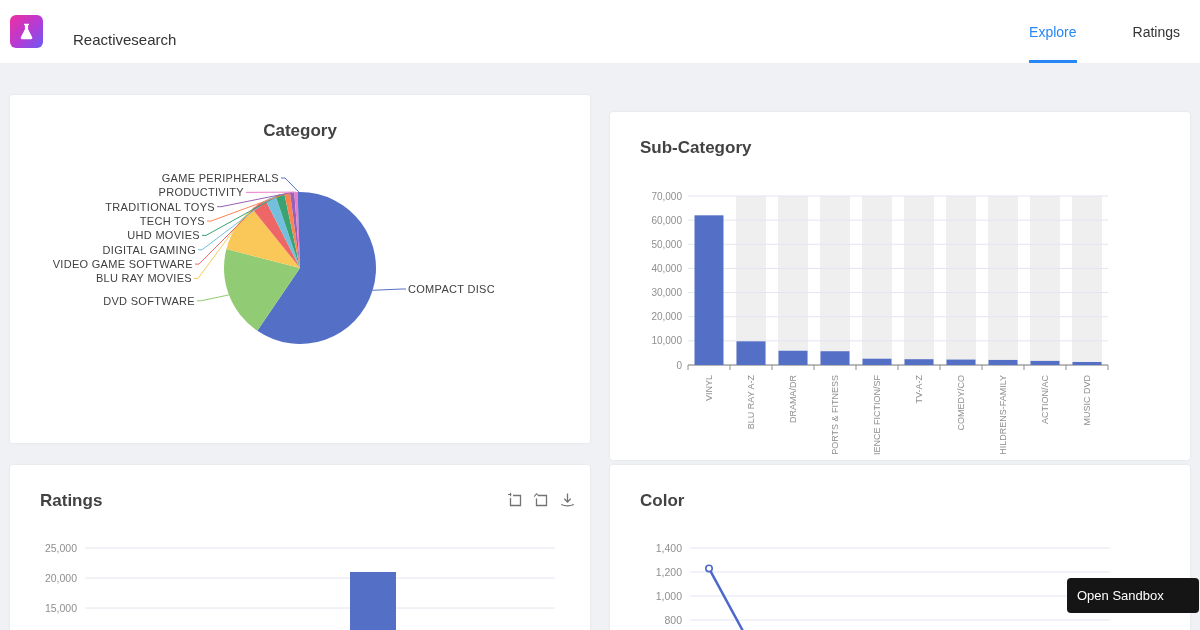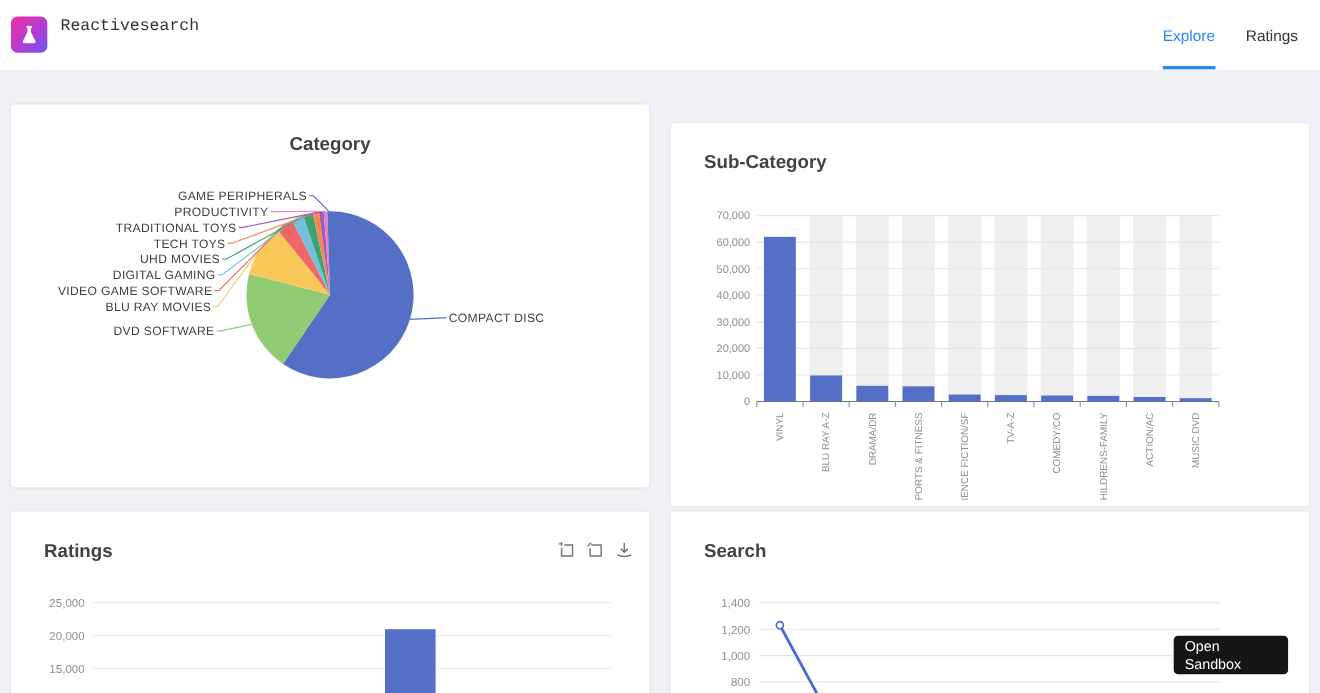--- a/index.html
+++ b/index.html
@@ -7,31 +7,31 @@
   body {
     font-family:"Liberation Sans","DejaVu Sans",sans-serif;
     background:#eff1f4; position:relative; color:#333;
   }
   
   .app-header {
     position:absolute; top:0; left:0; width:1200px; height:63px;
     background:#fff; display:flex; align-items:center;
     padding:0 20px 0 10px; z-index:5;
   }
-  .brand { display:flex; align-items:flex-start; gap:12px; text-decoration:none; cursor:pointer;font-family:Liberation Mono, monospace; }
+  .brand { display:flex; align-items:flex-end; gap:30px; text-decoration:none; cursor:pointer; }
   .logo {
     width:33px; height:33px; border-radius:6px;
     background:linear-gradient(135deg,#ef2f9f 0%,#b43bd6 55%,#6b5bf0 100%);
     display:flex; align-items:center; justify-content:center;
   }
   .brand-text { font-size:15px; font-weight:500; color:#333; }
   .hnav { margin-left:auto; display:flex; align-items:stretch; height:63px; }
   .nav-item {
     position:relative; display:flex; align-items:center;
-    font-size:14px; color:#333; cursor:pointer; margin-left:28px;
+    font-size:14px; color:#333; cursor:pointer; margin-left:56px;
   }
   .nav-item.active { color:#2787f5; }
   .nav-item .underline {
     position:absolute; left:0; right:0; bottom:0; height:3px; background:#2787f5;
   }
   
   .card {
     position:absolute; background:#fff; border-radius:3px;
     box-shadow:0 0 3px rgba(0,0,0,0.07);
   }
@@ -44,21 +44,21 @@
   .title-left   { padding:24px 0 0 30px; position:relative; z-index:2; }
   .card-head-row {
     display:flex; align-items:center; justify-content:space-between;
     padding:24px 14px 0 30px; position:relative; z-index:2;
   }
   .toolbox { display:flex; gap:9px; }
   .toolbox .tb-icon { width:17px; height:17px; cursor:pointer; }
   .chart-svg { position:absolute; left:0; top:0; z-index:1; }
   
   .sandbox-btn {
-    position:absolute; left:1067px; top:578px; width:104px; height:35px;
+    position:absolute; left:1067px; top:578px; width:132px; height:35px;
     background:#151515; color:#fff; border-radius:4px; border:none;
     font-family:inherit; font-size:13px; line-height:16px; text-align:left;
     padding:0 10px; cursor:pointer; z-index:10;
   }
 </style>
 </head>
 <body>
 
 <header class="app-header">
   <a class="brand">
@@ -201,21 +201,21 @@
       <text x="67" y="87" text-anchor="end" font-size="10.5" fill="#8f8f8f">25,000</text>
       <line x1="75" y1="113" x2="545" y2="113" stroke="#e3e6ef" stroke-width="1"></line>
       <text x="67" y="117" text-anchor="end" font-size="10.5" fill="#8f8f8f">20,000</text>
       <line x1="75" y1="143" x2="545" y2="143" stroke="#e3e6ef" stroke-width="1"></line>
       <text x="67" y="147" text-anchor="end" font-size="10.5" fill="#8f8f8f">15,000</text>
       <rect x="340" y="107" width="46" height="93" fill="#5470c6"></rect>
     </svg>
 </section>
 
 <section class="card card-color">
-  <div class="card-title title-left">Search</div>
+  <div class="card-title title-left">Color</div>
   <svg id="svg-color" class="chart-svg" width="580" height="200">
       <line x1="80" y1="83" x2="500" y2="83" stroke="#e3e6ef" stroke-width="1"></line>
       <text x="72" y="87" text-anchor="end" font-size="10.5" fill="#8f8f8f">1,400</text>
       <line x1="80" y1="107" x2="500" y2="107" stroke="#e3e6ef" stroke-width="1"></line>
       <text x="72" y="111" text-anchor="end" font-size="10.5" fill="#8f8f8f">1,200</text>
       <line x1="80" y1="131" x2="500" y2="131" stroke="#e3e6ef" stroke-width="1"></line>
       <text x="72" y="135" text-anchor="end" font-size="10.5" fill="#8f8f8f">1,000</text>
       <line x1="80" y1="155" x2="500" y2="155" stroke="#e3e6ef" stroke-width="1"></line>
       <text x="72" y="159" text-anchor="end" font-size="10.5" fill="#8f8f8f">800</text>
       <polyline points="99,103.4 140,179.0" fill="none" stroke="#4d68cd" stroke-width="2.5"></polyline>

